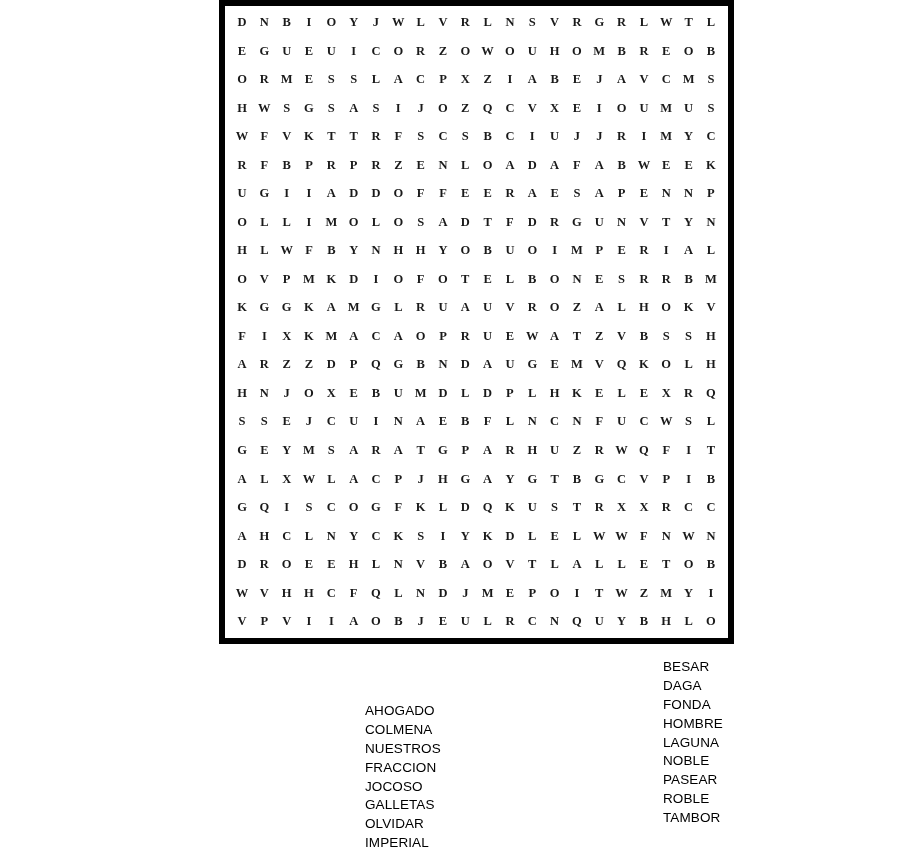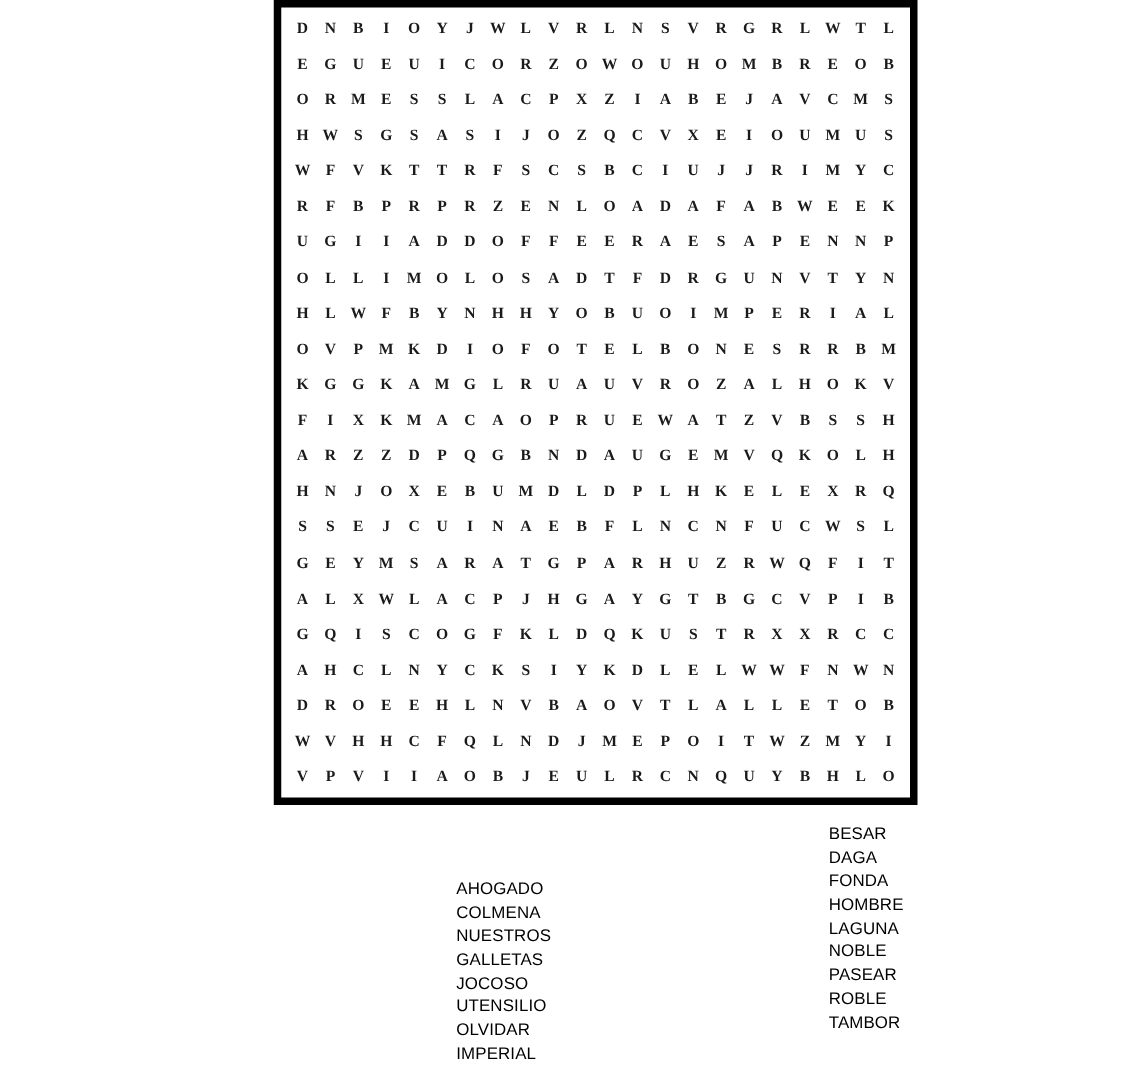--- a/index.html
+++ b/index.html
@@ -616,23 +616,23 @@
         <span class="grid-cell">O</span>
       </div>
     </div>
 </div>
 
 <div id="word-list">
   <div class="word-column" id="word-column-2">
       <div class="word-item">AHOGADO</div>
       <div class="word-item">COLMENA</div>
       <div class="word-item">NUESTROS</div>
+      <div class="word-item">FRACCION</div>
+      <div class="word-item">JOCOSO</div>
       <div class="word-item">GALLETAS</div>
-      <div class="word-item">JOCOSO</div>
-      <div class="word-item">UTENSILIO</div>
       <div class="word-item">OLVIDAR</div>
       <div class="word-item">IMPERIAL</div>
       <div class="word-item">SUAVIDAD</div>
       <div class="word-item">AHOGADO</div>
     </div>
   <div class="word-column" id="word-column-3">
       <div class="word-item">BESAR</div>
       <div class="word-item">DAGA</div>
       <div class="word-item">FONDA</div>
       <div class="word-item">HOMBRE</div>

